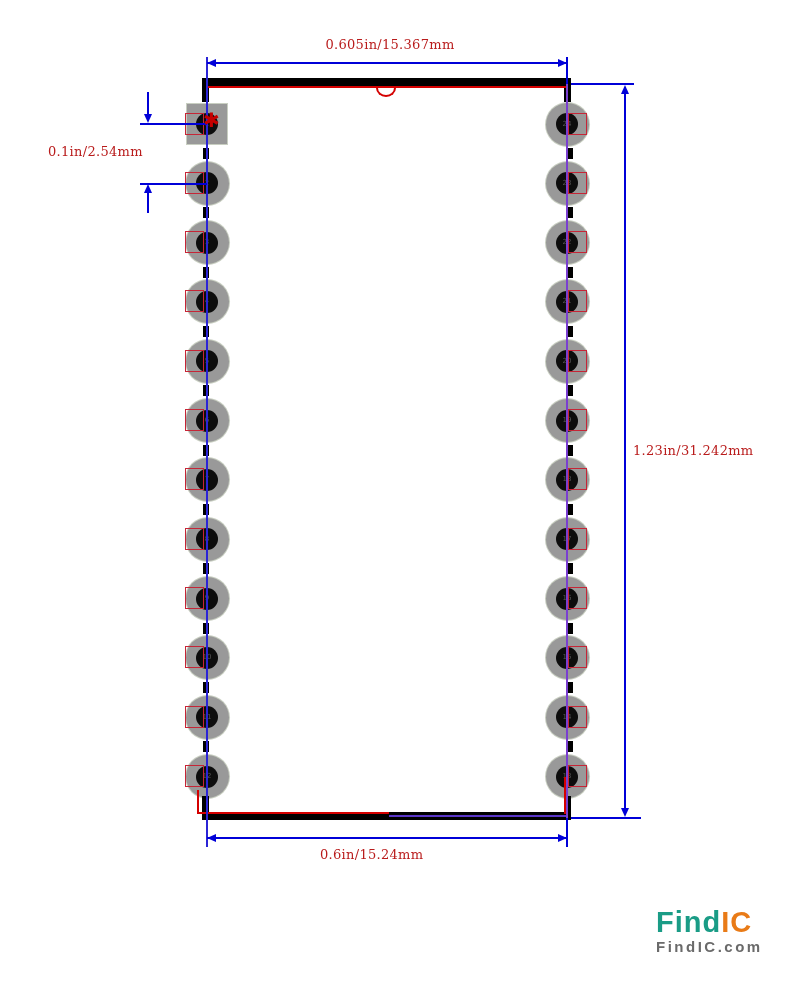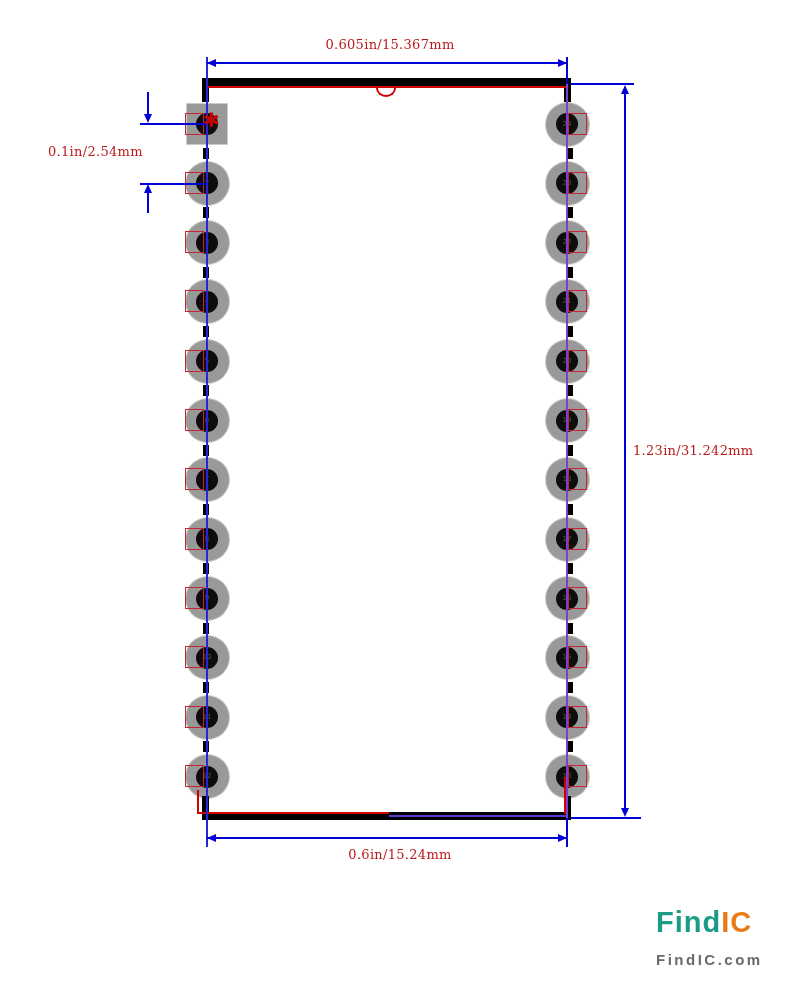--- a/index.html
+++ b/index.html
@@ -35,21 +35,21 @@
   .pad.right .pinbox{left:22px;}
   .dash{position:absolute;width:6px;height:11px;background:#000;z-index:2;}
   
   #pin1-star{position:absolute;left:203px;top:110px;color:#c40000;font-size:20px;font-weight:bold;
              font-family:"DejaVu Sans",sans-serif;z-index:4;line-height:1;}
   
   #logo{position:absolute;left:656px;top:908px;width:140px;z-index:5;font-family:"Liberation Sans",sans-serif;}
   #logo .brand{font-size:29px;font-weight:700;letter-spacing:1px;line-height:1;}
   #logo .brand .find{color:#1a9c86;}
   #logo .brand .ic{color:#e97b17;text-align:center;}
-  #logo .tagline{margin-top:15px;font-size:15px;font-weight:600;letter-spacing:2.5px;color:#6a6a6a;line-height:1;}
+  #logo .tagline{margin-top:2px;font-size:15px;font-weight:600;letter-spacing:2.5px;color:#6a6a6a;line-height:1;}
 </style>
 </head>
 <body>
 
 <div id="canvas">
 
   <div class="silk" style="left:202px;top:78px;width:369px;height:8px;"></div>
   <div class="silk" style="left:202px;top:812px;width:369px;height:8px;"></div>
   <div class="silk" style="left:202px;top:86px;width:7px;height:16px;"></div>
   <div class="silk" style="left:564px;top:86px;width:7px;height:16px;"></div>
@@ -84,21 +84,21 @@
   <div class="dimtext" style="left:633px;top:443px;">1.23in/31.242mm</div>
   <div class="dim" style="left:571px;top:82.5px;width:63px;height:2px;"></div>
   <div class="dim" style="left:571px;top:816.5px;width:70px;height:2px;"></div>
   <div class="dim" style="left:624px;top:93px;width:2px;height:716px;"></div>
   <div class="arr u" style="left:621px;top:85px;"></div>
   <div class="arr d" style="left:621px;top:808px;"></div>
 
   <div class="dim" style="left:207px;top:837px;width:360px;height:2px;"></div>
   <div class="arr l" style="left:207px;top:834px;"></div>
   <div class="arr r" style="left:558px;top:834px;"></div>
-  <div class="dimtext" style="left:320px;top:847px;width:160px;text-align:center;">0.6in/15.24mm</div>
+  <div class="dimtext" style="left:320px;top:847px;width:160px;text-align:left;">0.6in/15.24mm</div>
 
   <div id="pads">
       <div class="pad left square" style="left: 185.5px; top: 102.5px; height: 43px; width: 43px;">
         <div class="disc"></div>
         <div class="hole">
           <span class="num">1</span>
         </div>
         <div class="pinbox"></div>
       </div>
       <div class="pad left" style="left: 185.5px; top: 161.83px; height: 43px; width: 43px;">

